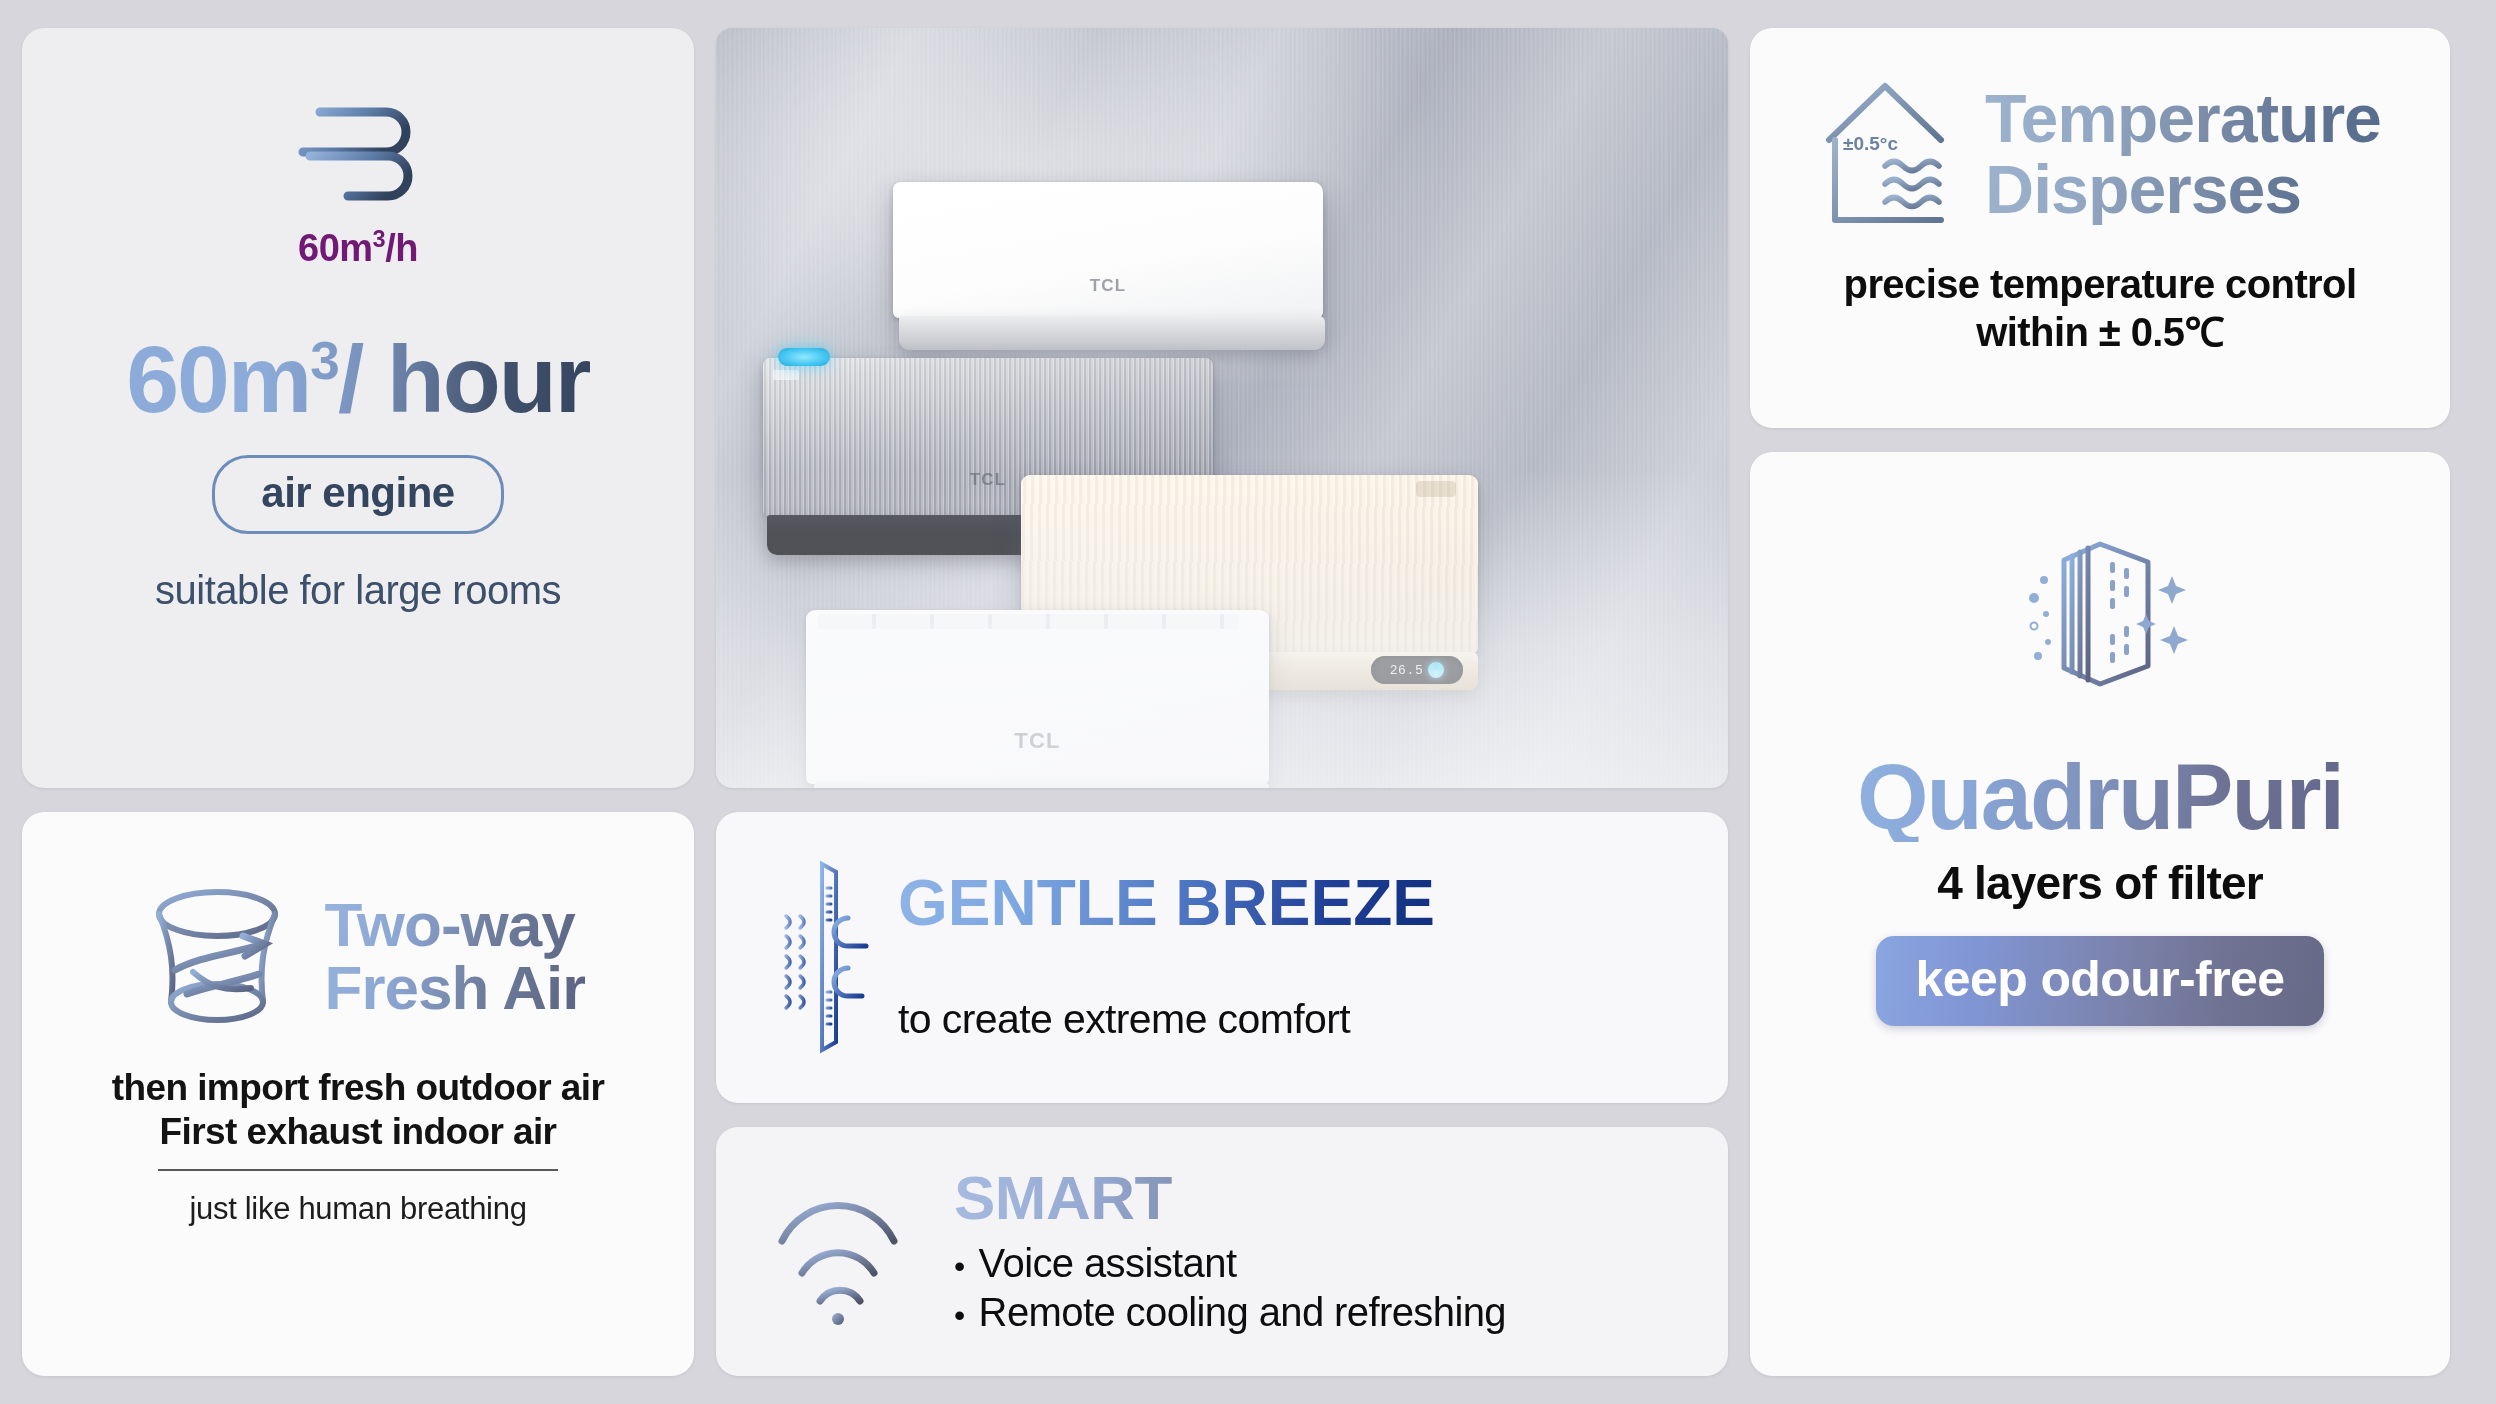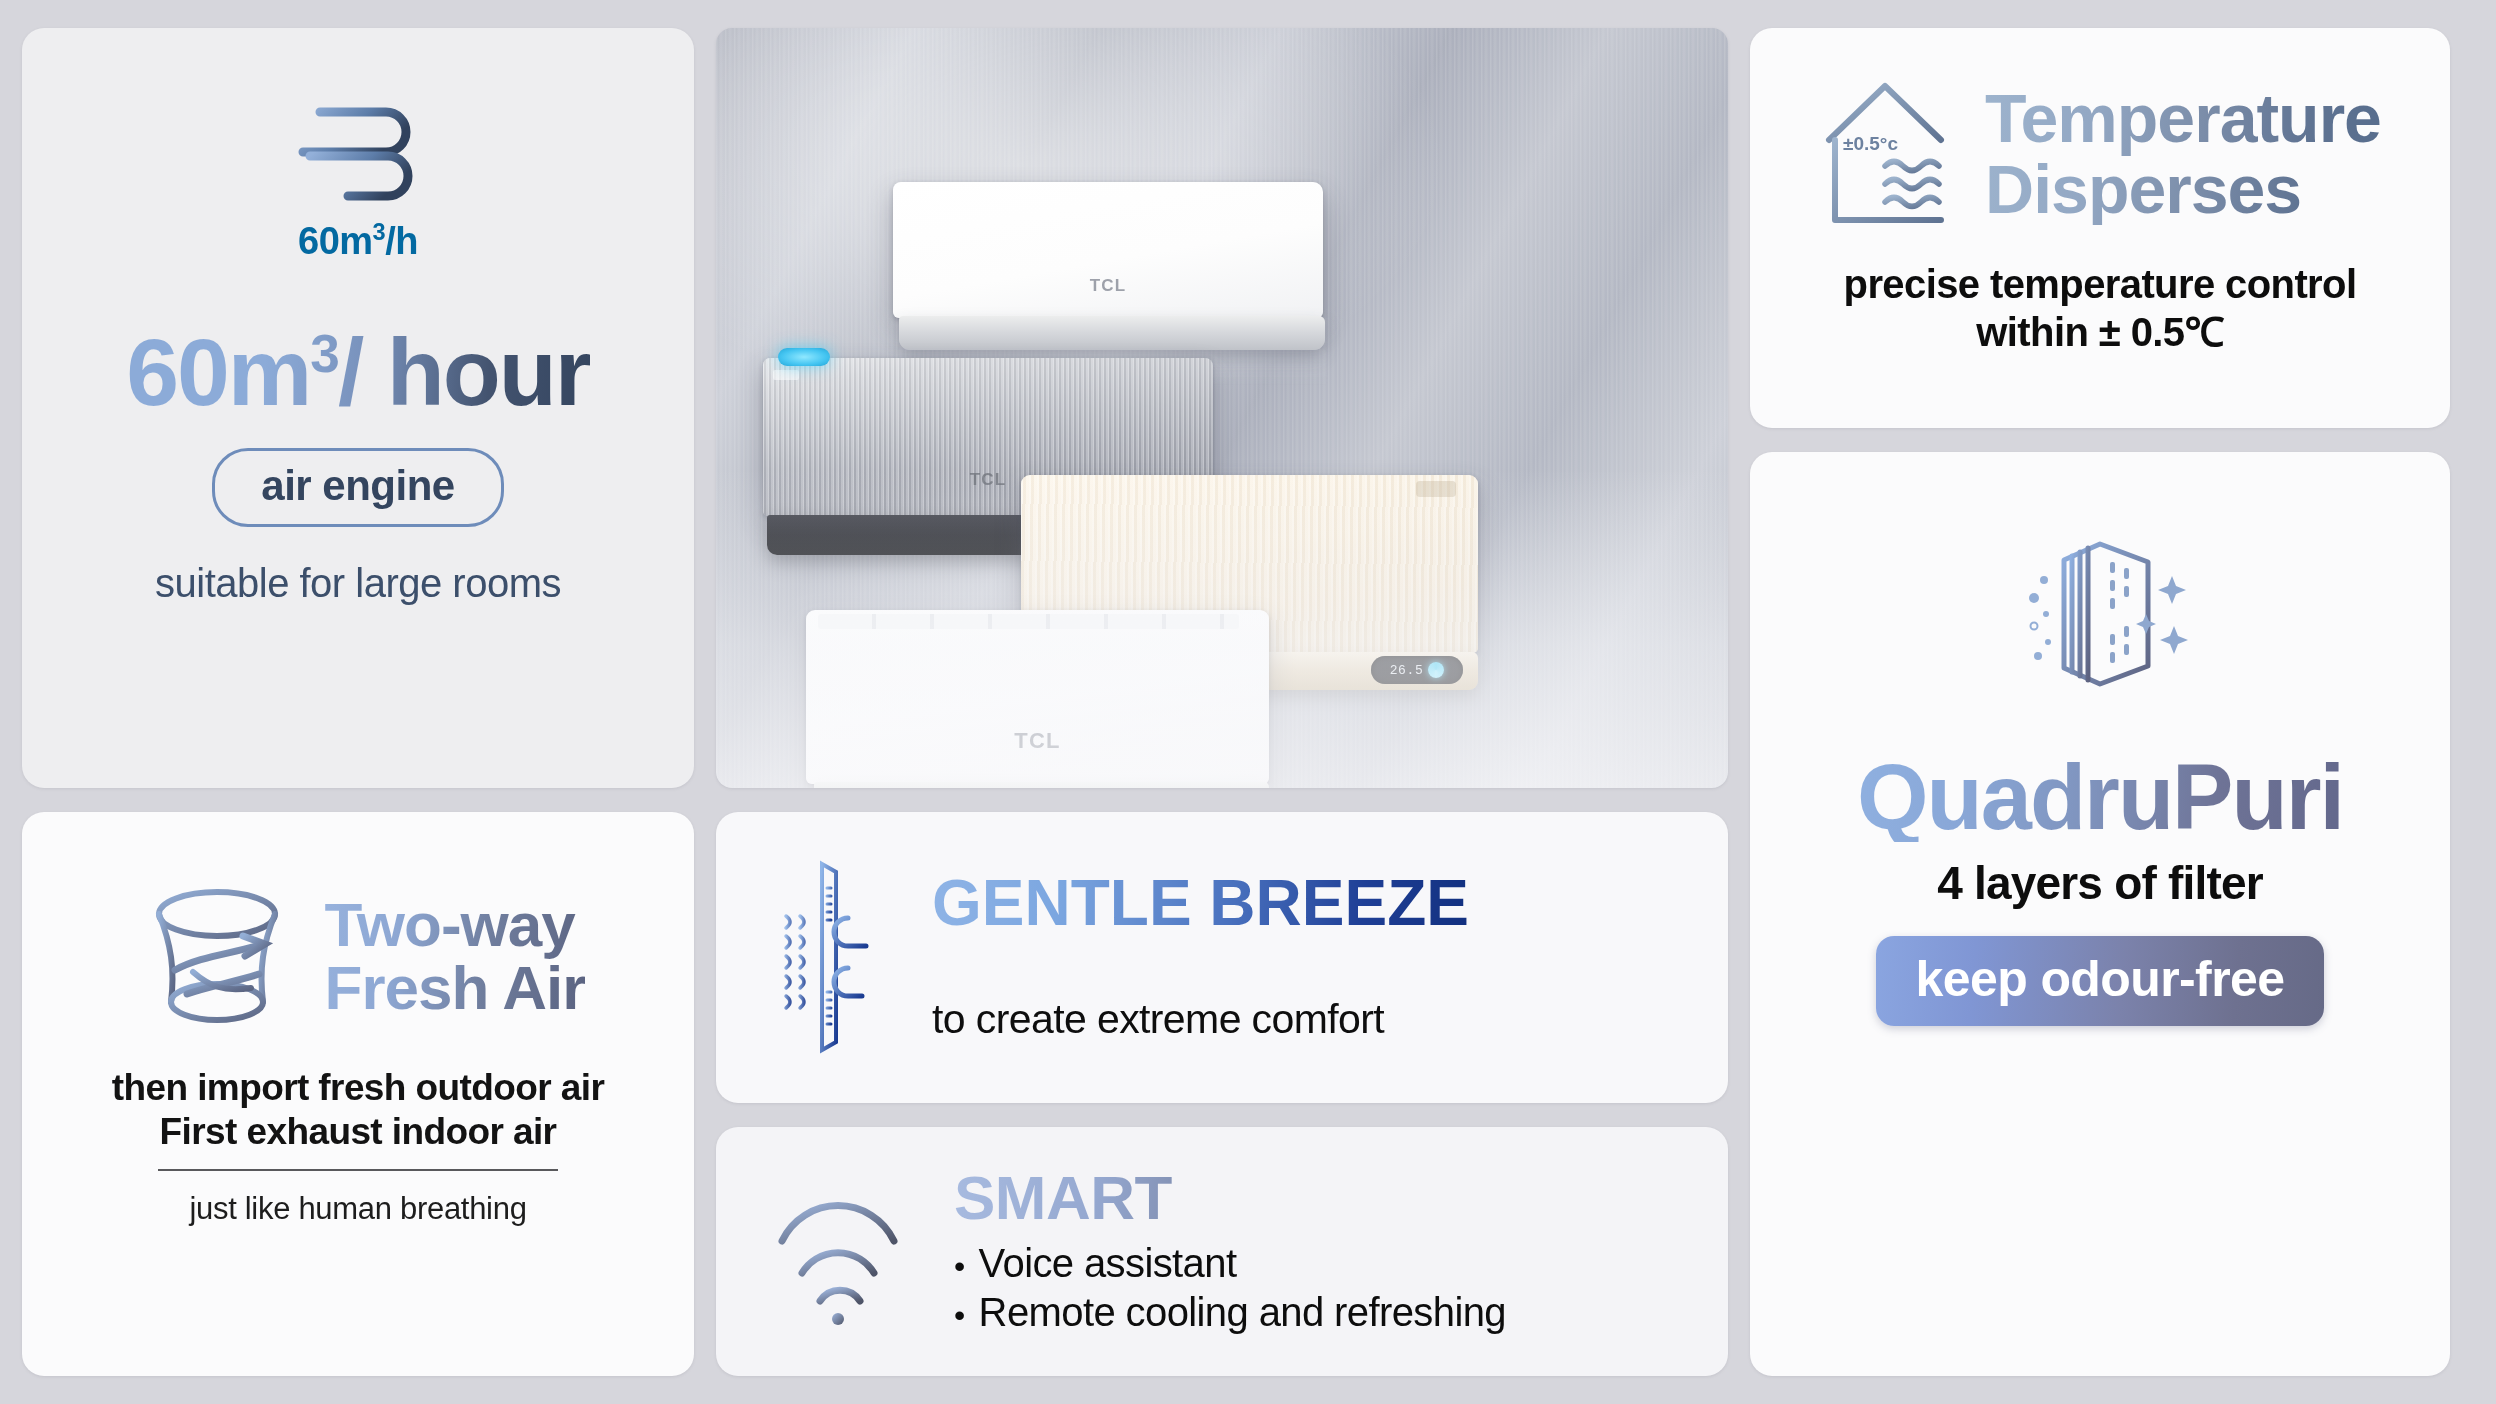--- a/index.html
+++ b/index.html
@@ -37,21 +37,21 @@
   
   .c-airflow {
     height: 760px;
     display: flex; flex-direction: column;
     align-items: center; justify-content: flex-start;
     padding: 62px 30px 40px;
   }
   .wind-icon { width: 180px; height: 120px; display:block; }
   .airflow-unit {
     font-size: 38px; font-weight: bold; letter-spacing: -0.5px;
-    color: #0369a1; margin-top: 9px;
+    color: #701a75; margin-top: 16px;
   }
   .airflow-unit sup { font-size: .62em; }
   .headline-60 {
     margin-top: 62px;
     font-size: 95px; font-weight: bold; letter-spacing: -2px;
     line-height: 1;
     white-space: nowrap;
     background: linear-gradient(95deg, #8cabd8 0%, #8cabd8 30%, #7891bb 52%, #43536f 78%, #34455f 100%);
     -webkit-background-clip: text; background-clip: text;
     -webkit-text-fill-color: transparent; color: transparent;
@@ -194,21 +194,21 @@
   }
   .refl-txt{
     position:absolute; font-size:14px; font-weight:bold; letter-spacing:1.1px;
     color:rgba(120,126,140,.38); transform:scaleY(-1);
   }
 
   
   .c-breeze {
     flex: 1 1 auto;
     background: #f8f8fa;
-    display: flex; align-items: center; gap: 34px;
+    display: flex; align-items: center; 
     padding: 30px 44px 30px 54px;
   }
   .breeze-icon { width: 128px; height: 200px; flex: none; }
   .breeze-text { display: flex; flex-direction: column; }
   .breeze-title {
     font-size: 64px; font-weight: bold; letter-spacing: 0px; line-height:1;
     background: linear-gradient(97deg, #8fb4e6 0%, #7ba6e0 24%, #4a72bf 55%, #1f3f96 80%, #12307f 100%);
     -webkit-background-clip: text; background-clip: text;
     -webkit-text-fill-color: transparent; color: transparent;
   }

